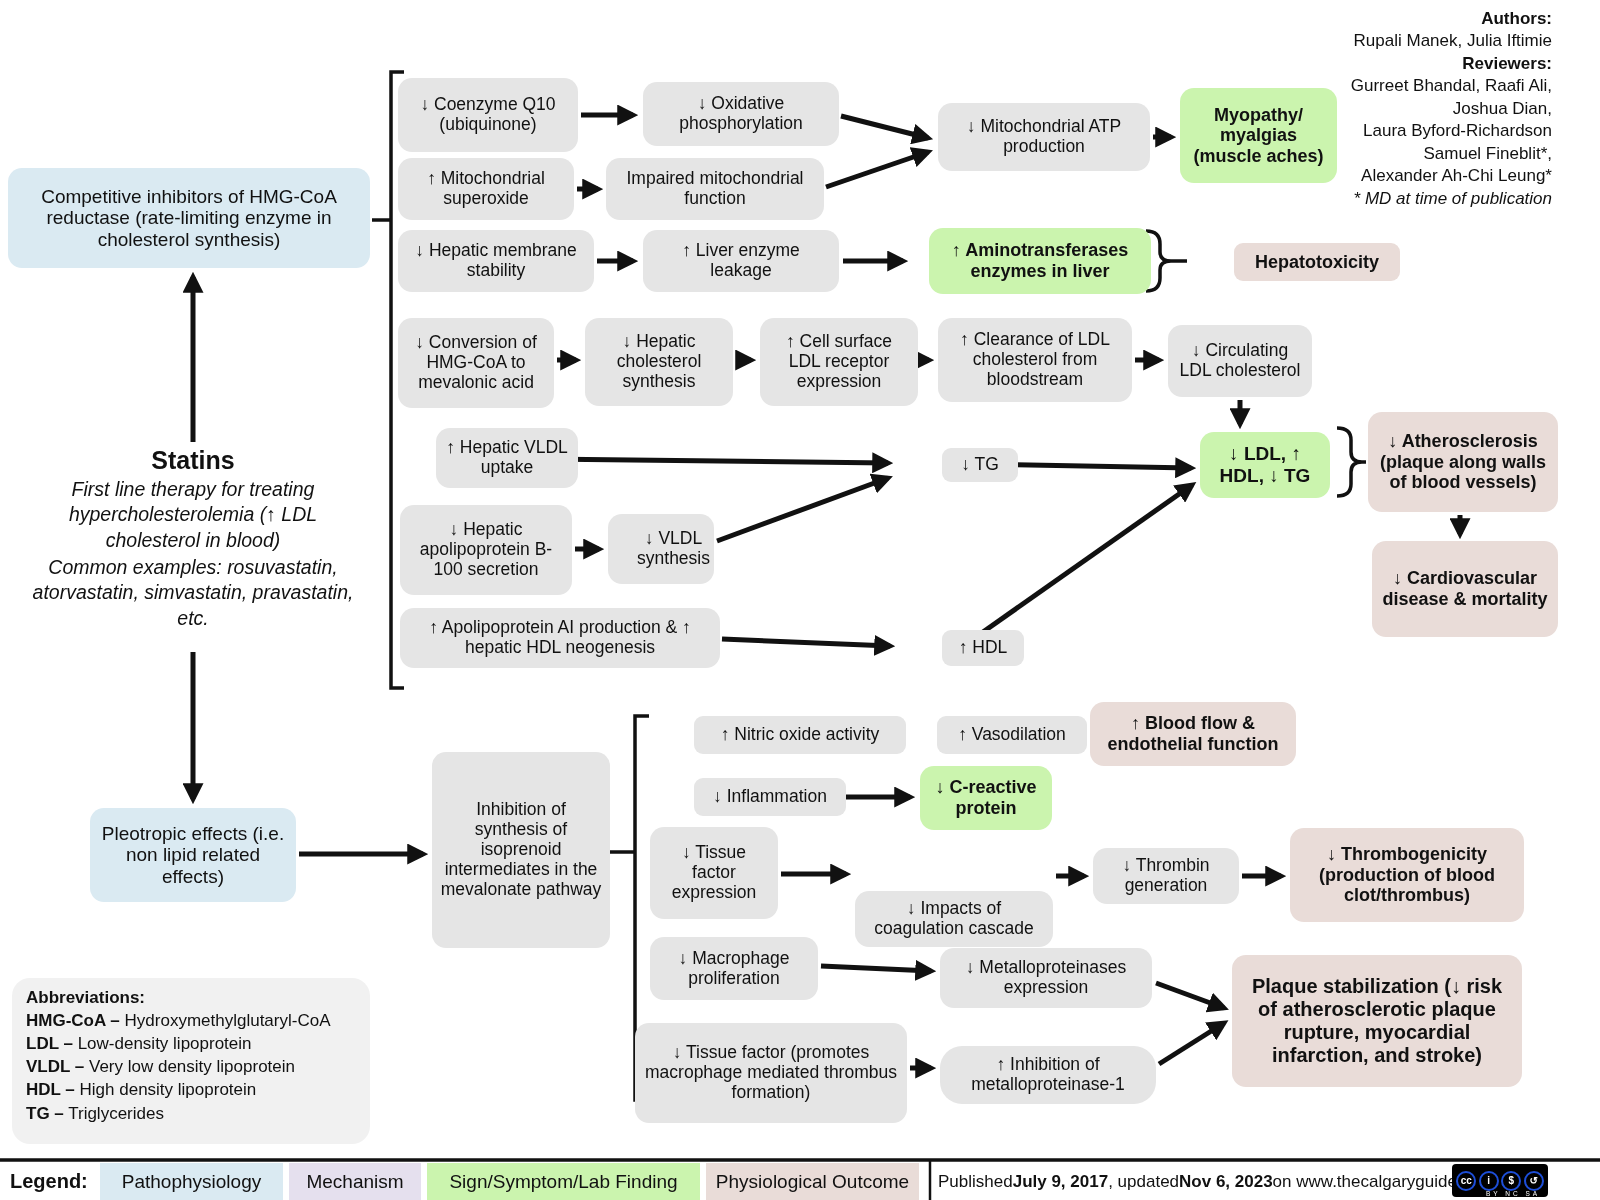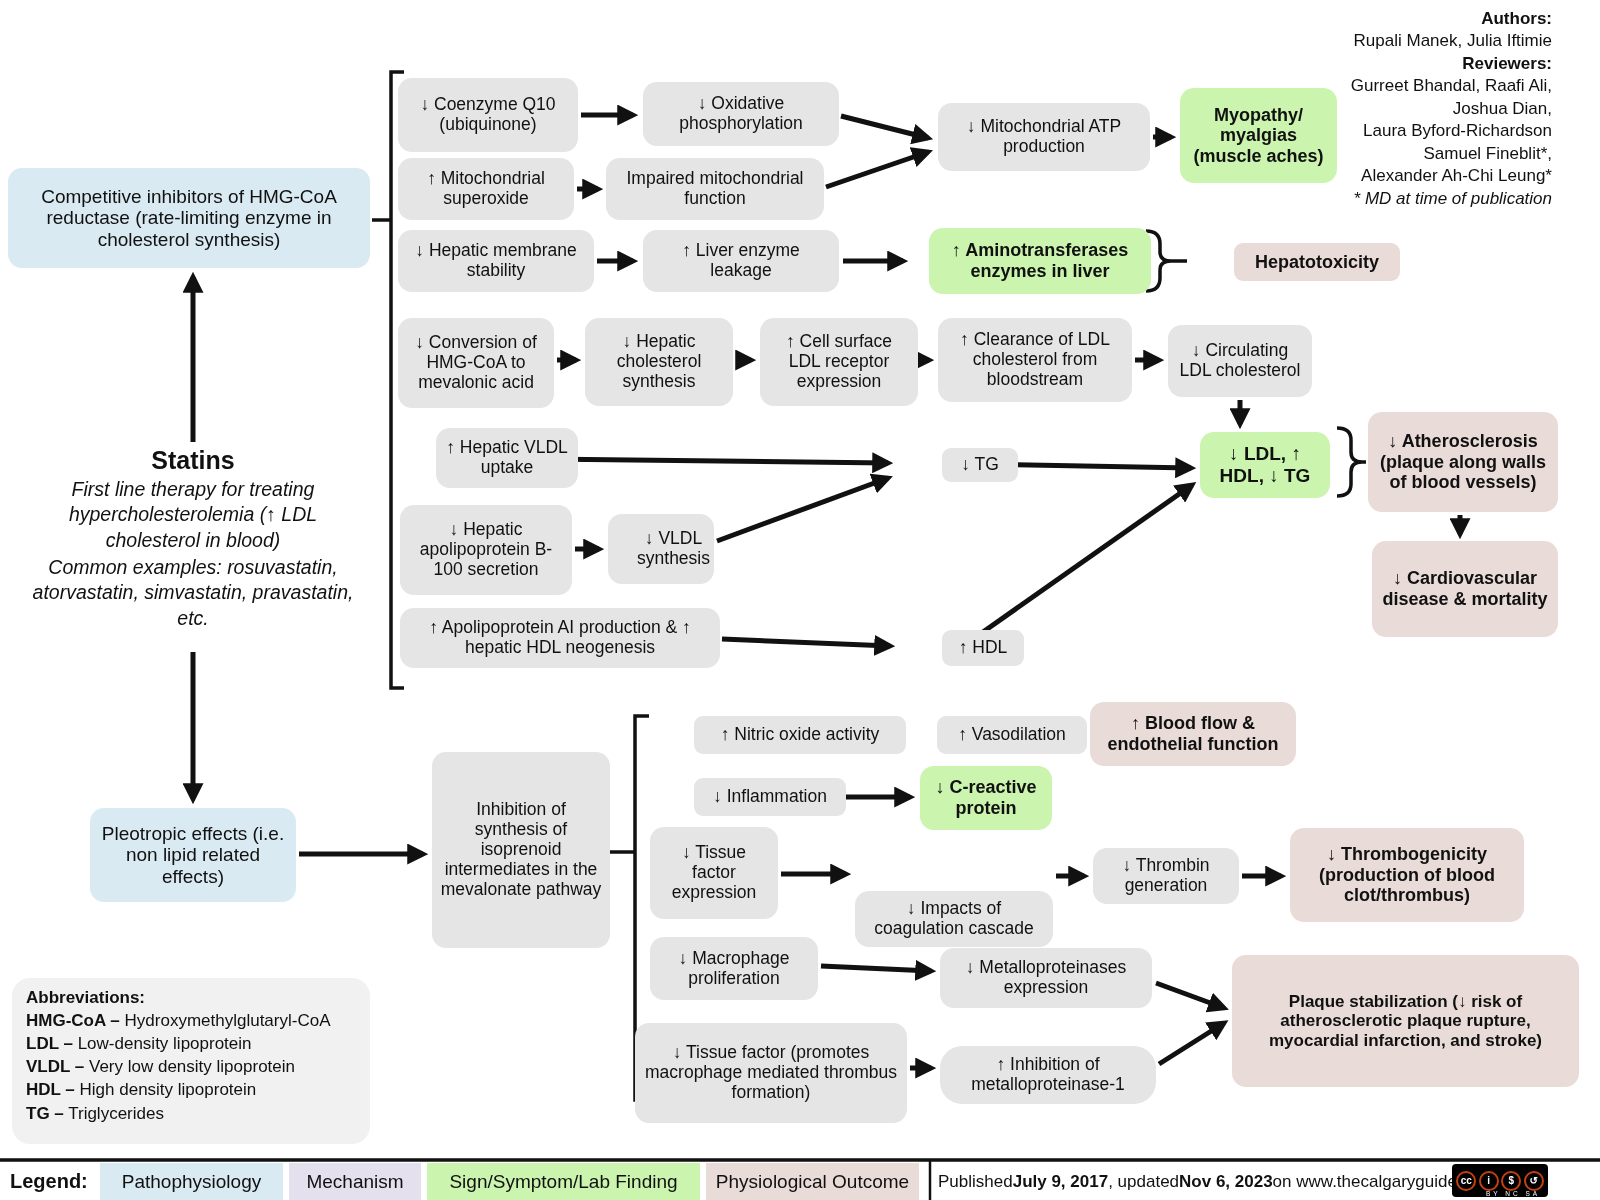--- a/index.html
+++ b/index.html
@@ -29,21 +29,21 @@
   .abbr b{font-weight:bold;}
   .footer-item{position:absolute;top:1163px;height:37px;z-index:2;display:flex;
                align-items:center;justify-content:center;font-size:19px;}
   .footer-label{font-weight:bold;font-size:20px;justify-content:flex-start;}
   .published{position:absolute;left:938px;top:1163px;height:37px;z-index:2;display:flex;
              align-items:center;font-size:17px;white-space:nowrap;}
   .published b{font-weight:bold;}
   .cc-badge{position:absolute;left:1452px;top:1164px;width:96px;height:33px;z-index:2;
             background:#000;border-radius:4px;display:flex;align-items:center;
             justify-content:space-around;padding:0 3px;box-sizing:border-box;}
-  .cc-circle{width:20px;height:20px;border:2px solid #c2410c;border-radius:50%;color:#fff;
+  .cc-circle{width:20px;height:20px;border:2px solid #1d4ed8;border-radius:50%;color:#fff;
              font-size:10px;font-weight:bold;display:flex;align-items:center;justify-content:center;
              box-sizing:border-box;line-height:1;}
   .cc-mini{position:absolute;left:1478px;top:1190px;width:70px;z-index:3;color:#fff;
            font-size:6.5px;letter-spacing:3px;text-align:center;}
 </style>
 </head>
 <body>
 
 <div id="page">
 
@@ -238,21 +238,21 @@
     </div>
   <div class="box out" style="left:1372px;top:541px;width:186px;height:96px;font-size:18px;">
       <span>↓ Cardiovascular disease &amp; mortality</span>
     </div>
   <div class="box out" style="left:1090px;top:702px;width:206px;height:64px;font-size:18px;">
       <span>↑ Blood flow &amp; endothelial function</span>
     </div>
   <div class="box out" style="left:1290px;top:828px;width:234px;height:94px;font-size:18px;">
       <span>↓ Thrombogenicity (production of blood clot/thrombus)</span>
     </div>
-  <div class="box out" style="left:1232px;top:955px;width:347px;height:132px;font-size:17px;">
+  <div class="box out" style="left:1232px;top:955px;width:290px;height:132px;font-size:20px;">
       <span>Plaque stabilization (↓ risk of atherosclerotic plaque rupture, myocardial infarction, and stroke)</span>
     </div>
 
   <div class="abbr">
     <div><b>Abbreviations:</b></div>
     <div><b>HMG-CoA –</b><span> Hydroxymethylglutaryl-CoA</span></div>
     <div><b>LDL –</b><span> Low-density lipoprotein</span></div>
     <div><b>VLDL –</b><span> Very low density lipoprotein</span></div>
     <div><b>HDL –</b><span> High density lipoprotein</span></div>
     <div><b>TG –</b><span> Triglycerides</span></div>

